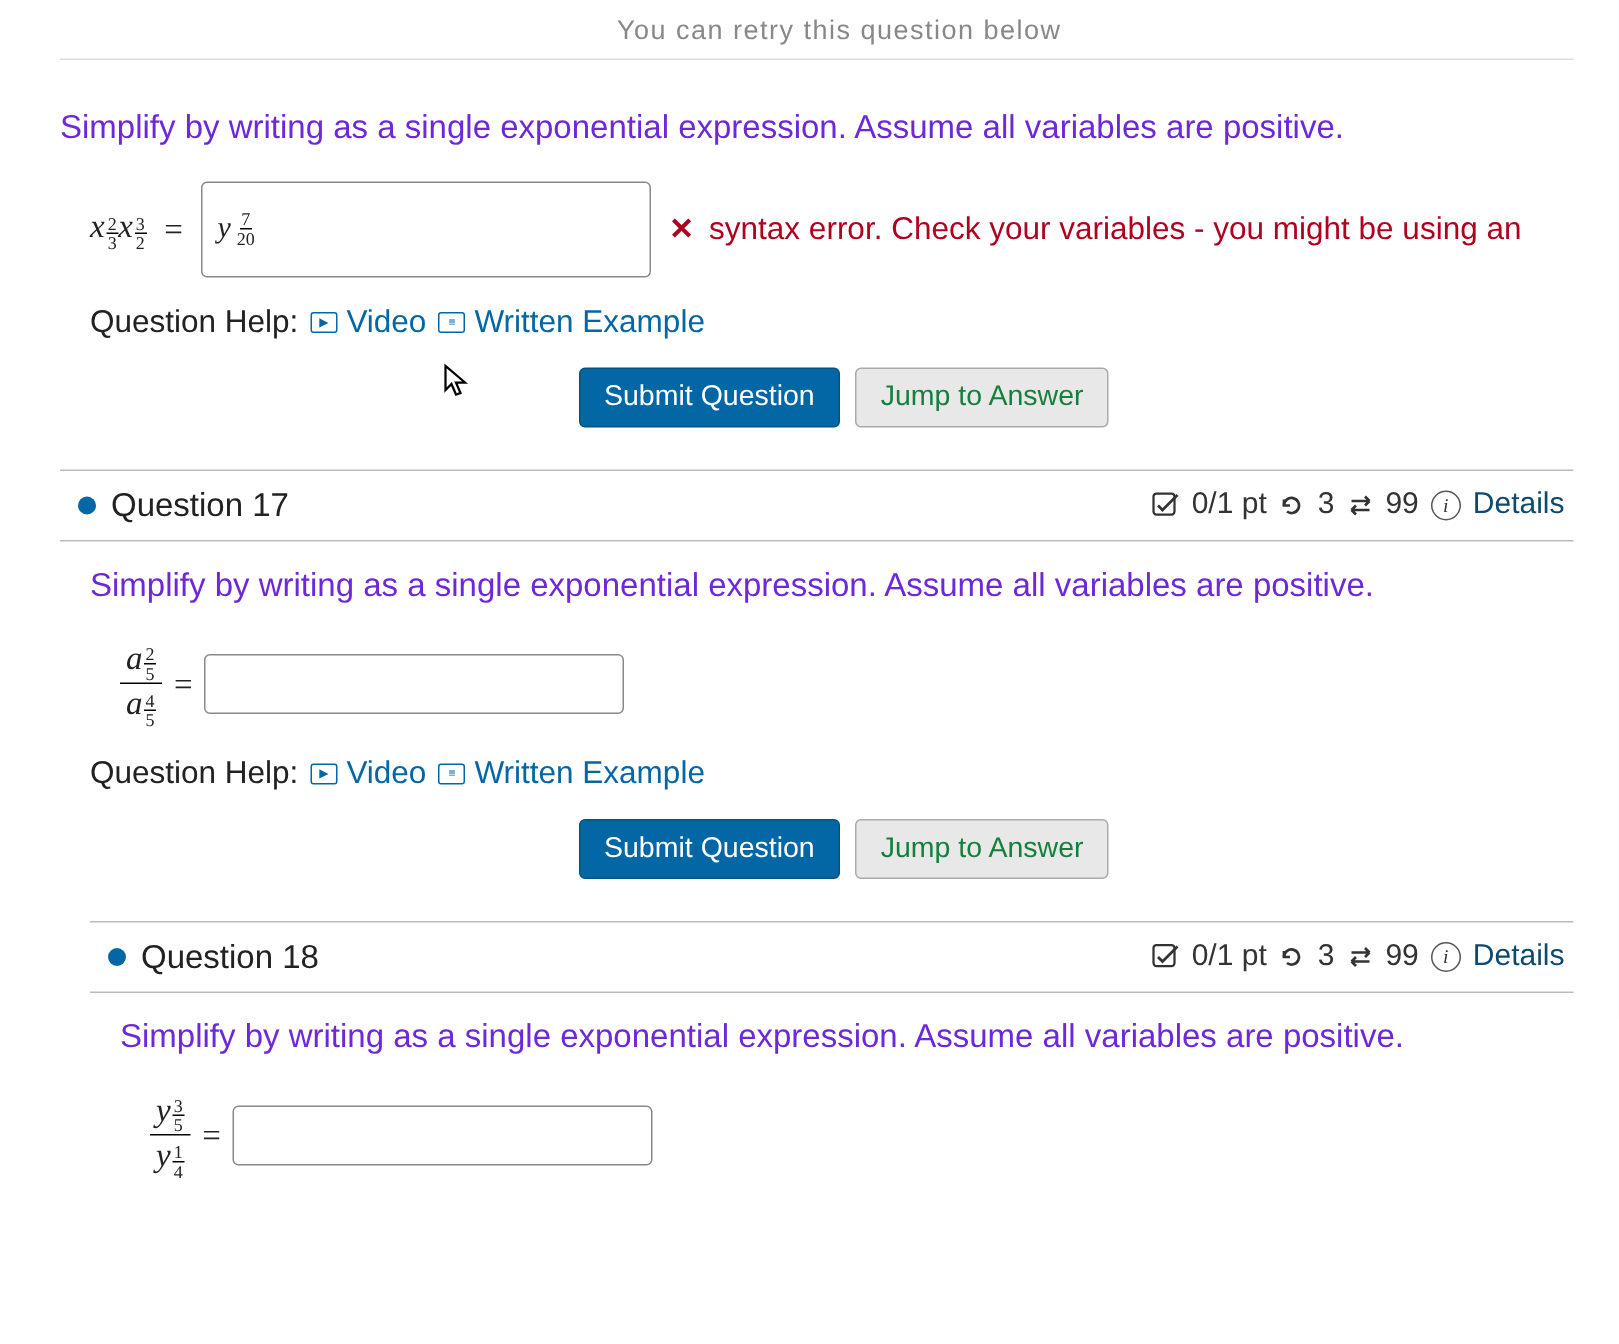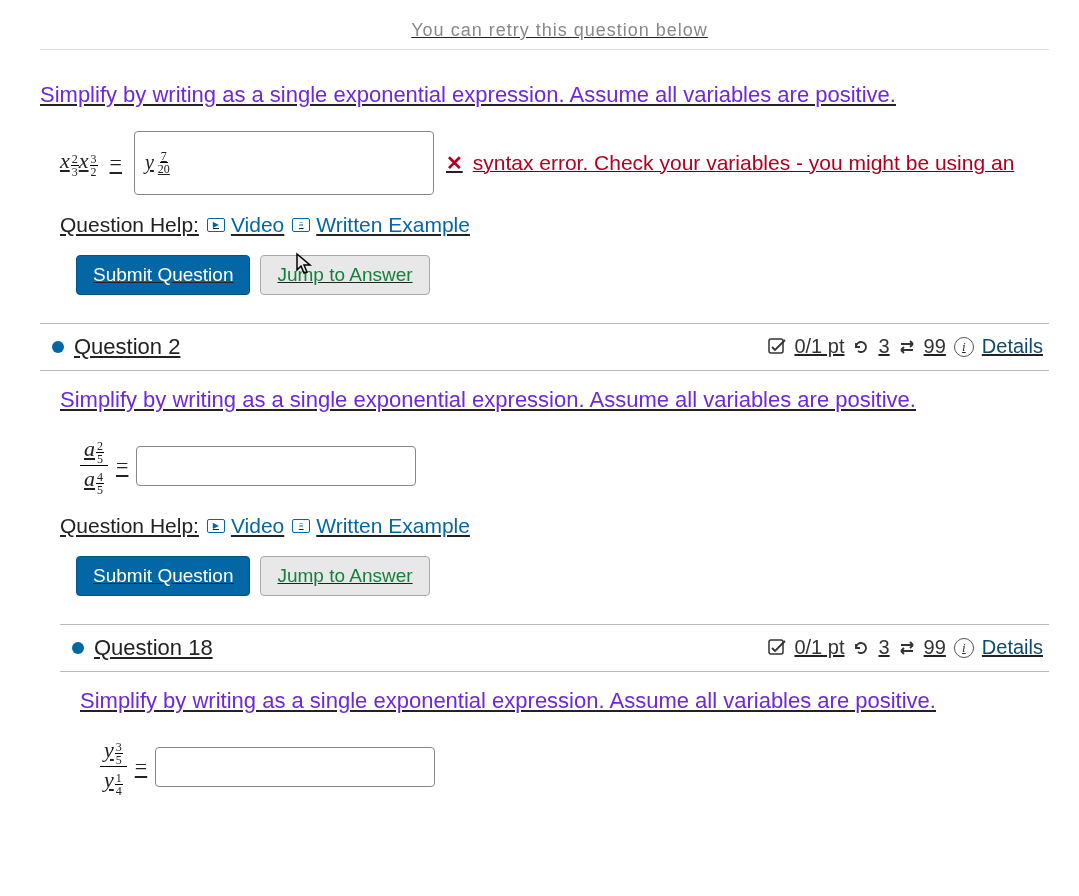--- a/index.html
+++ b/index.html
@@ -5,23 +5,22 @@
 * { box-sizing: border-box; margin: 0; padding: 0; }
 body {
   font-family: "Segoe UI", "Helvetica Neue", Arial, sans-serif;
   background: #f5f7fa;
   color: #222;
   padding: 0;
   width: 1079px;
 }
 .page {
   background: #fff;
-  padding: 20px 30px 20px 40px;
+  padding: 10px 30px 20px 40px;
   min-height: 896px;
-  text-decoration: underline;
 }
 .top-bar {
   color: #888;
   font-size: 18px;
   padding: 0 0 8px 30px;
   border-bottom: 1px solid #ddd;
   margin-bottom: 30px;
   text-align: center;
   letter-spacing: 1px;
 }
@@ -119,20 +118,21 @@
   border-radius: 2px;
   display: inline-flex;
   align-items: center;
   justify-content: center;
   font-size: 8px;
 }
 .btn-row {
   display: flex;
   gap: 10px;
   margin: 10px 0 28px 36px;
+  justify-content: center;
 }
 .btn {
   padding: 8px 16px;
   font-size: 19px;
   border-radius: 4px;
   cursor: pointer;
   border: 1px solid #aaa;
 }
 .btn-primary {
   background: #0467a5;
@@ -249,21 +249,21 @@
 
     <div class="btn-row">
       <button class="btn btn-primary">Submit Question</button>
       <button class="btn btn-default">Jump to Answer</button>
     </div>
   </div>
 
   <div class="q-header">
     <div class="q-title">
       <span class="bullet"></span>
-      <span>Question 2</span>
+      <span>Question 17</span>
     </div>
     <div class="q-meta">
       <span class="meta-icon">
           <svg width="18" height="18" viewBox="0 0 18 18">
             <rect x="1" y="1" width="14" height="14" rx="2" fill="none" stroke="#333" stroke-width="1.5"></rect>
             <path d="M4 9 L7 12 L17 2" fill="none" stroke="#333" stroke-width="1.8"></path>
           </svg>
         </span>
       <span>0/1 pt</span>
       <span class="meta-icon">

